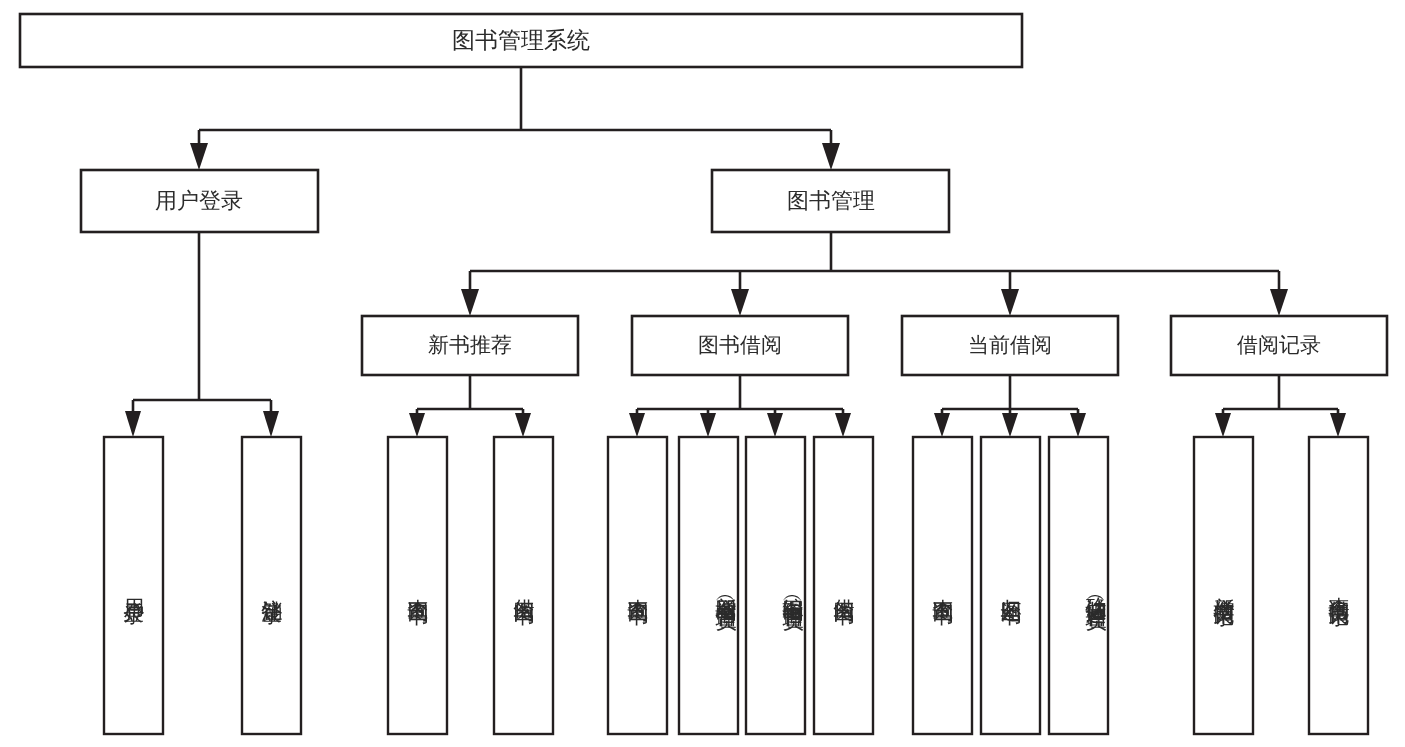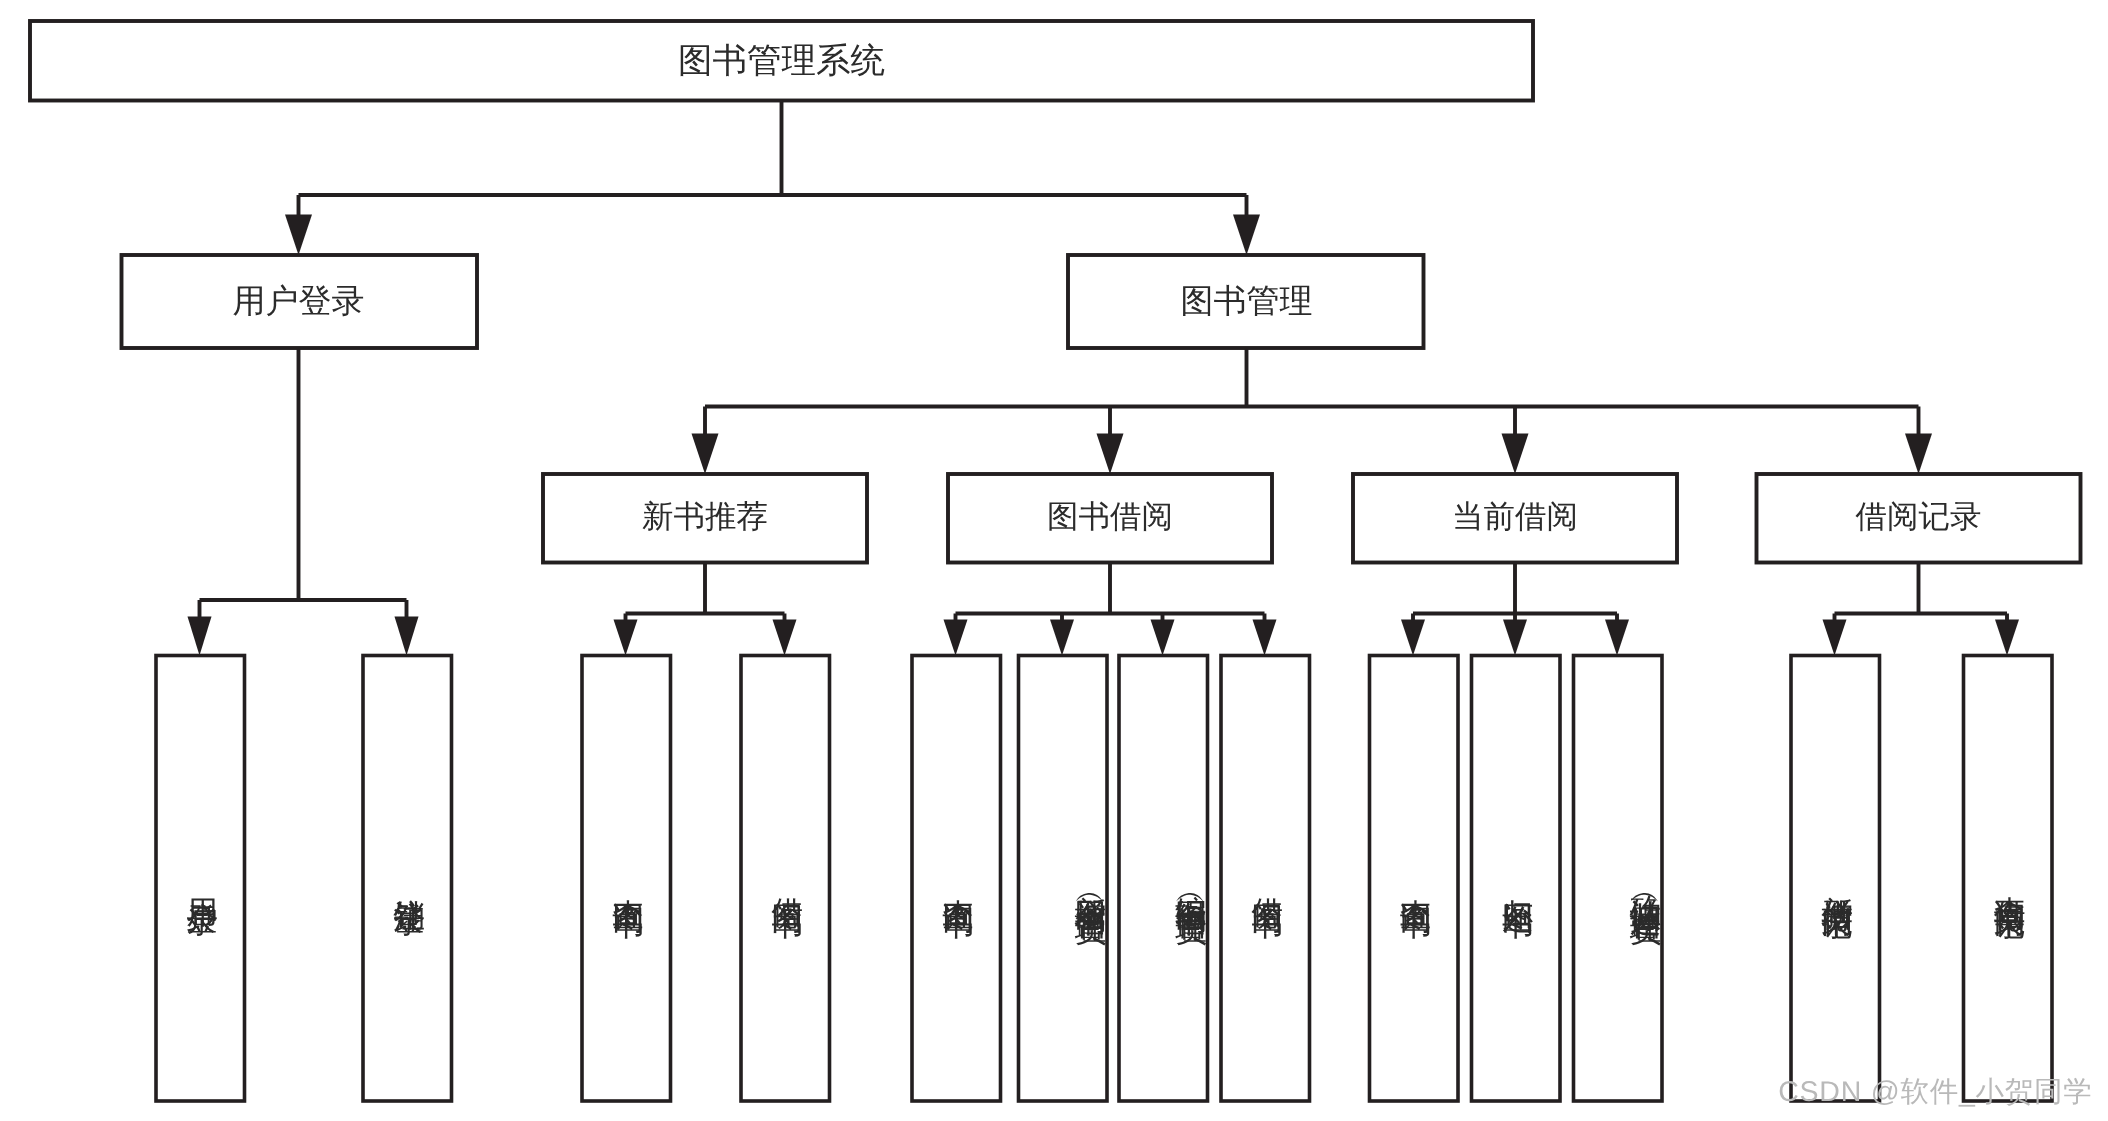--- a/index.html
+++ b/index.html
@@ -241,15 +241,14 @@
   <div class="vlabel" style="left:746px; top:437px; width:59px; height:297px; align-items:flex-start; padding-top:6px; box-sizing:border-box;">编辑图书（管理员）</div>
   <div class="vlabel" style="left:814px; top:437px; width:59px; height:297px;">借阅图书</div>
 
   <div class="vlabel" style="left:913px; top:437px; width:59px; height:297px;">查询图书</div>
   <div class="vlabel" style="left:981px; top:437px; width:59px; height:297px;">归还图书</div>
   <div class="vlabel" style="left:1049px; top:437px; width:59px; height:297px; align-items:flex-start; padding-top:6px; box-sizing:border-box;">确认归还（管理员）</div>
 
   <div class="vlabel" style="left:1194px; top:437px; width:59px; height:297px;">新增借阅记录</div>
   <div class="vlabel" style="left:1309px; top:437px; width:59px; height:297px;">查询借阅记录</div>
 
-  <div class="watermark">CSDN @软件_小贺同学</div>
 
 </div>
 
 </body></html>

